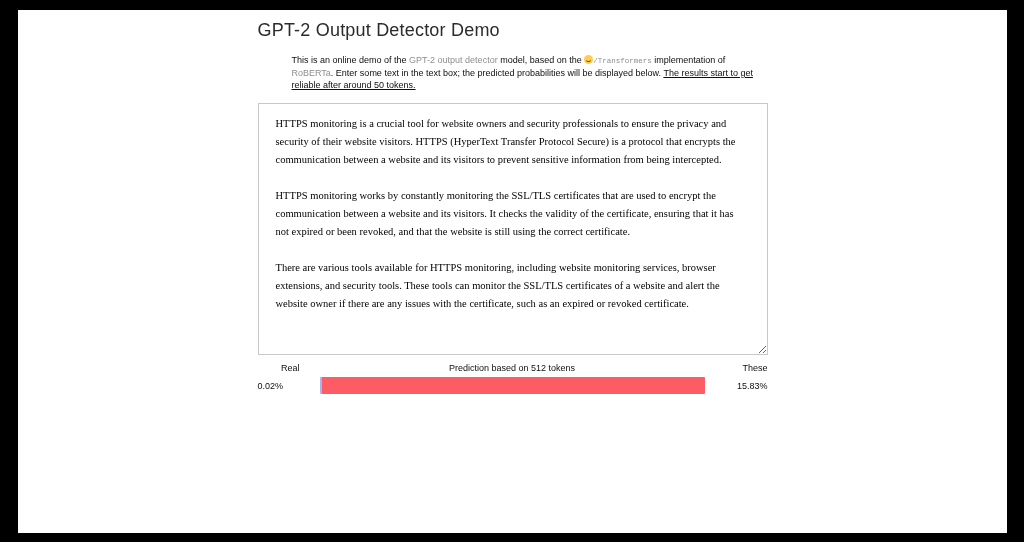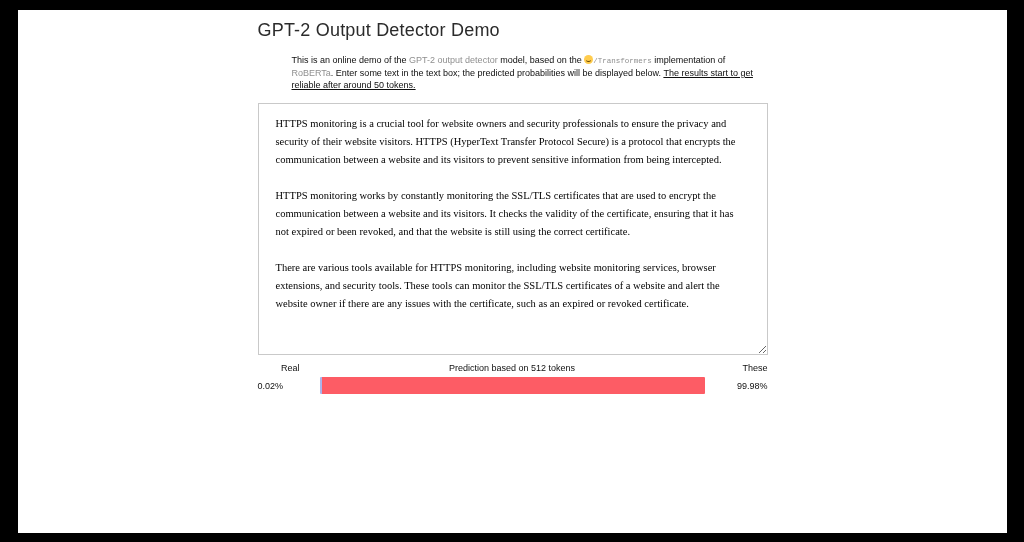--- a/index.html
+++ b/index.html
@@ -130,18 +130,18 @@
         <span class="left">Real</span>
         <span class="mid">Prediction based on 512 tokens</span>
         <span class="right">These</span>
       </div>
       <div class="bar-row">
         <span class="pct-left">0.02%</span>
         <div class="bar-track">
           <div class="bar-seg-real" style="width: 0.02%; min-width: 2px; background: rgb(170, 180, 234);"></div>
           <div class="bar-seg-fake" style="background: rgb(253, 92, 101);"></div>
         </div>
-        <span class="pct-right">99.98%</span>
+        <span class="pct-right">15.83%</span>
       </div>
     </div>
 
   </div>
 </div>
 
 </body></html>

